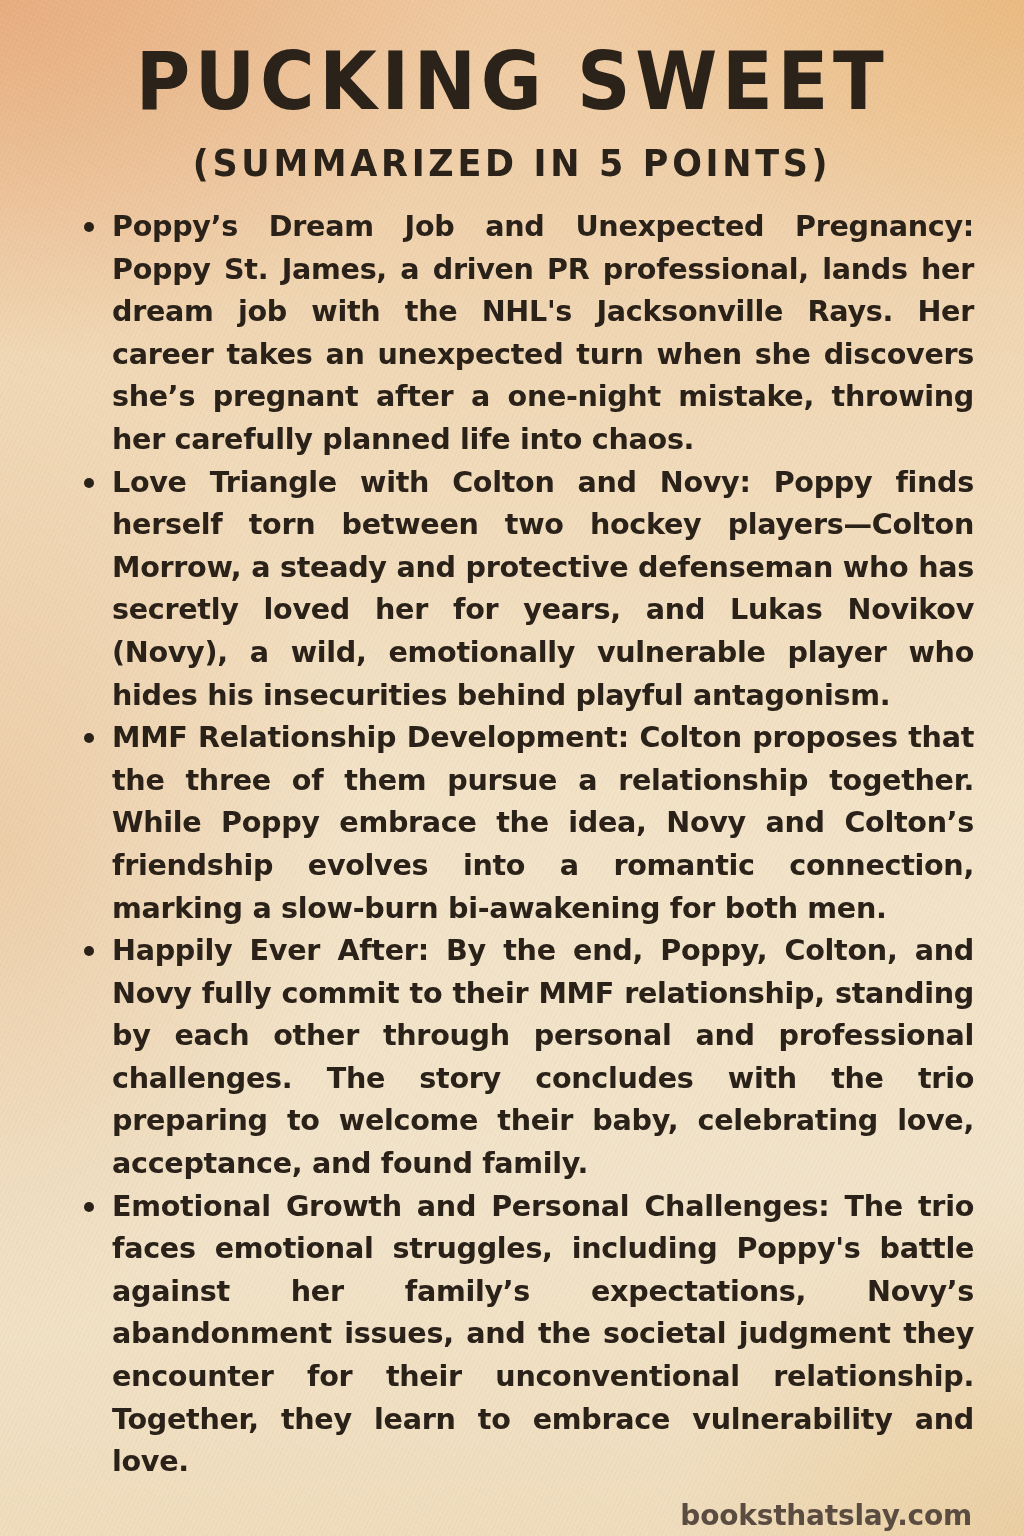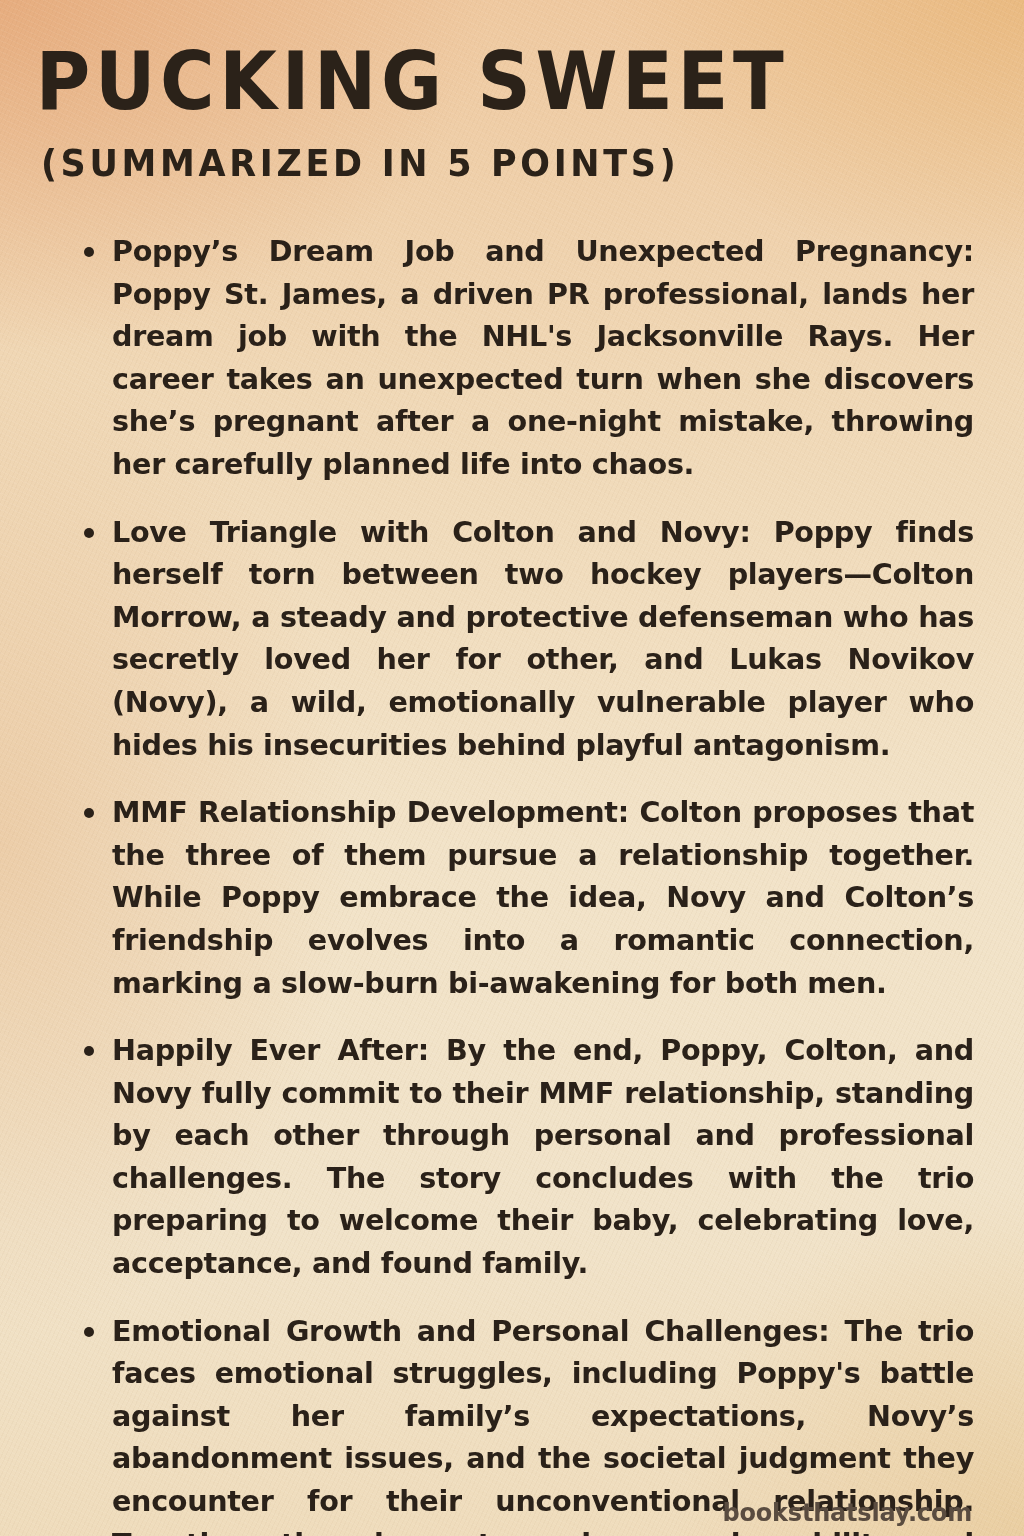--- a/index.html
+++ b/index.html
@@ -15,21 +15,21 @@
         radial-gradient(ellipse 500px 500px at 100% 100%, rgba(228,190,130,0.45), rgba(228,190,130,0) 70%),
         linear-gradient(180deg, #efc9a0 0%, #f0d8b6 25%, #f2e3c8 55%, #f1e3c9 80%, #efdcbc 100%);
     }
     .texture {
       position: absolute; inset: 0; pointer-events: none;
       background-image:
         repeating-linear-gradient(115deg, rgba(120,80,40,0.035) 0px, rgba(120,80,40,0.035) 1px, transparent 1px, transparent 4px),
         repeating-linear-gradient(25deg, rgba(255,255,255,0.05) 0px, rgba(255,255,255,0.05) 1px, transparent 1px, transparent 5px);
     }
     .header {
-      position: absolute; left: 0; top: 38px; width: 1024px; text-align: left;
+      position: absolute; left: 0; top: 38px; width: 1024px; text-align: center;
     }
     .title {
       font-family: "DejaVu Sans", sans-serif;
       font-weight: bold;
       font-size: 80px;
       letter-spacing: 5px;
       line-height: 88px;
       color: #2b2219;
       transform: scaleX(0.93);
     }
@@ -50,32 +50,31 @@
     .point {
       position: relative;
       padding-left: 34px;
       font-family: "DejaVu Sans", sans-serif;
       font-weight: bold;
       font-size: 28.6px;
       line-height: 42.6px;
       text-align: justify;
       color: #2a2119;
       letter-spacing: -0.3px;
-      margin-top: 25px;
     }
     .bullet {
       position: absolute; left: 6px; top: 17px;
       width: 10px; height: 10px; border-radius: 50%;
       background: #2a2119;
     }
     .watermark {
       position: absolute; right: 52px; top: 1499px;
       font-family: "DejaVu Sans", sans-serif;
       font-weight: bold;
-      font-size: 24px;
+      font-size: 28px;
       color: #5a4c40;
       letter-spacing: -0.2px;
     }
   </style>
 </head>
 <body>
 
 <div class="texture"></div>
 
 <header class="header">
@@ -83,21 +82,21 @@
   <h2 class="subtitle">(SUMMARIZED IN 5 POINTS)</h2>
 </header>
 
 <ul class="points">
   <li class="point">
     <span class="bullet"></span>
     <span>Poppy’s Dream Job and Unexpected Pregnancy: Poppy St. James, a driven PR professional, lands her dream job with the NHL's Jacksonville Rays. Her career takes an unexpected turn when she discovers she’s pregnant after a one-night mistake, throwing her carefully planned life into chaos.</span>
   </li>
   <li class="point">
     <span class="bullet"></span>
-    <span>Love Triangle with Colton and Novy: Poppy finds herself torn between two hockey players—Colton Morrow, a steady and protective defenseman who has secretly loved her for other, and Lukas Novikov (Novy), a wild, emotionally vulnerable player who hides his insecurities behind playful antagonism.</span>
+    <span>Love Triangle with Colton and Novy: Poppy finds herself torn between two hockey players—Colton Morrow, a steady and protective defenseman who has secretly loved her for years, and Lukas Novikov (Novy), a wild, emotionally vulnerable player who hides his insecurities behind playful antagonism.</span>
   </li>
   <li class="point">
     <span class="bullet"></span>
     <span>MMF Relationship Development: Colton proposes that the three of them pursue a relationship together. While Poppy embrace the idea, Novy and Colton’s friendship evolves into a romantic connection, marking a slow-burn bi-awakening for both men.</span>
   </li>
   <li class="point">
     <span class="bullet"></span>
     <span>Happily Ever After: By the end, Poppy, Colton, and Novy fully commit to their MMF relationship, standing by each other through personal and professional challenges. The story concludes with the trio preparing to welcome their baby, celebrating love, acceptance, and found family.</span>
   </li>
   <li class="point">

